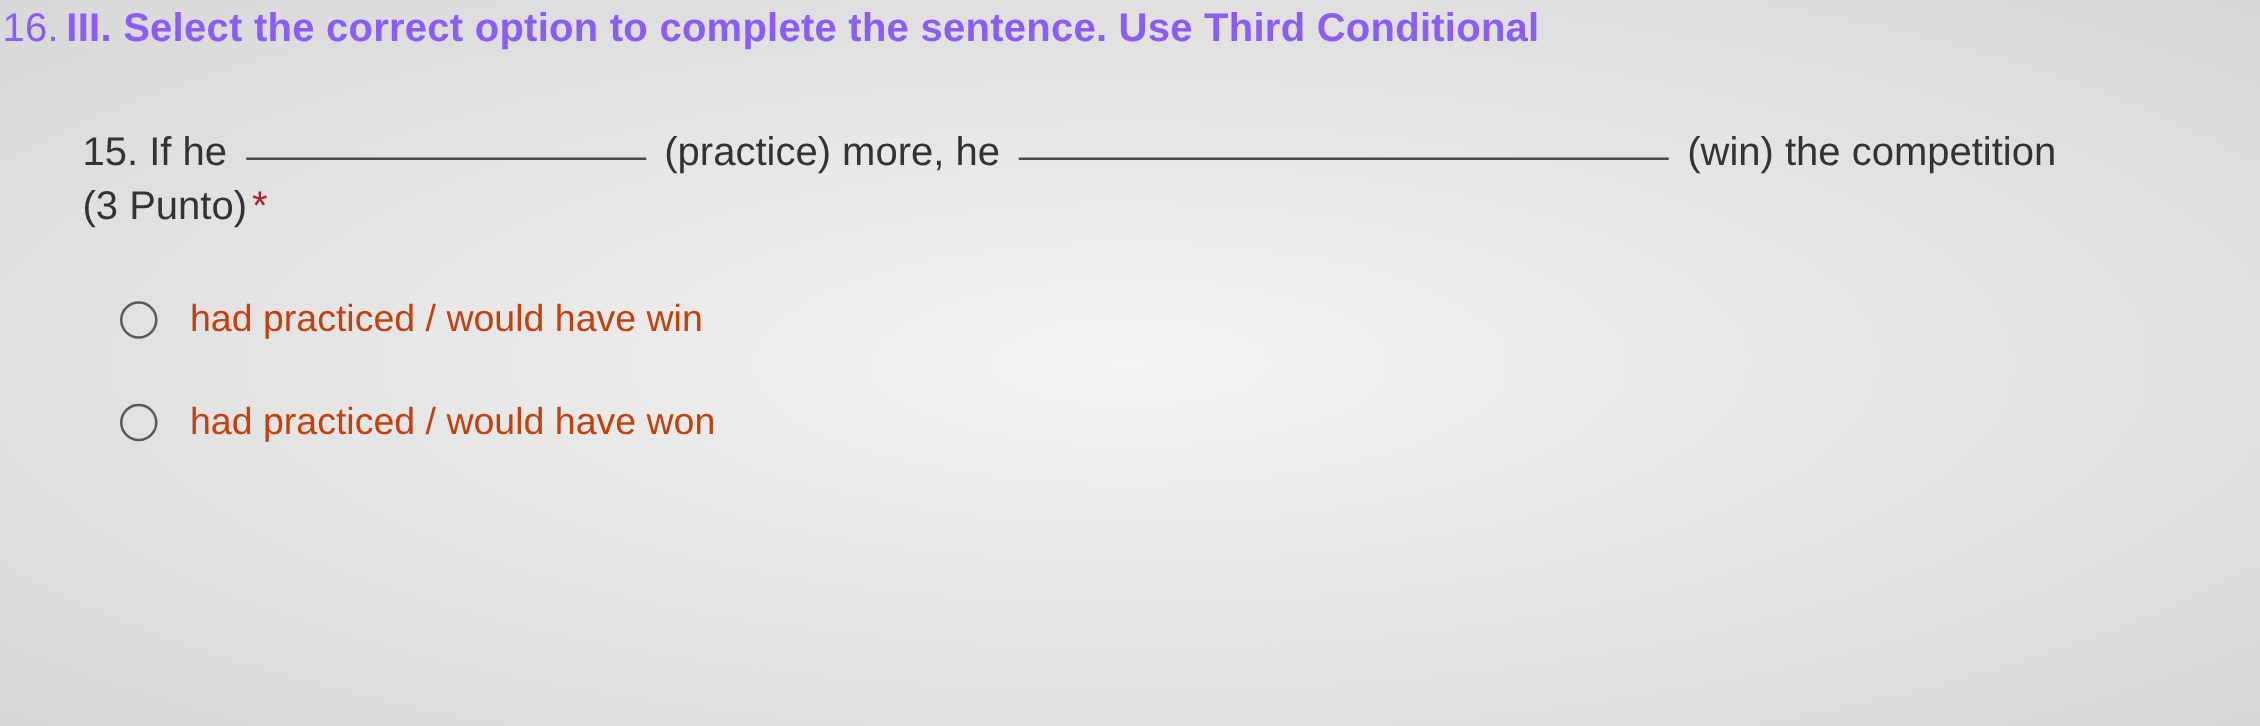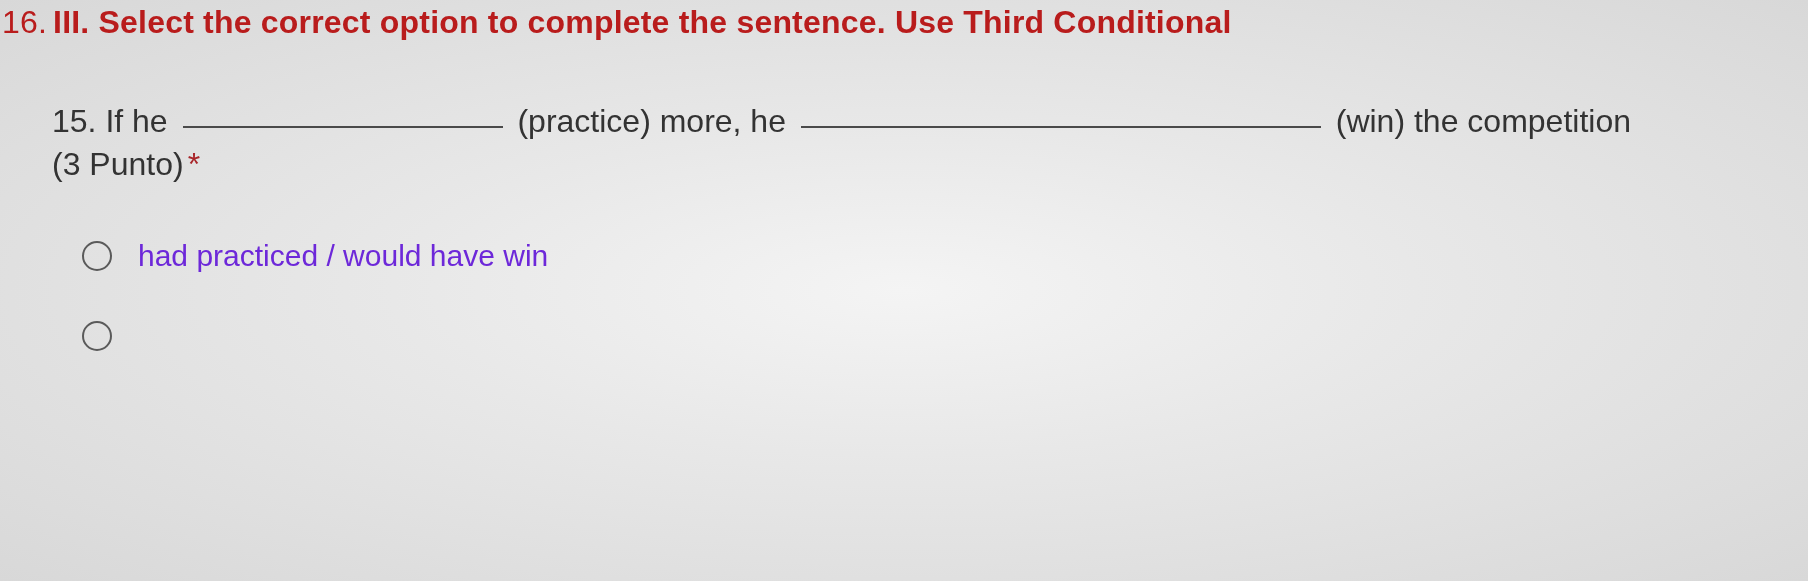--- a/index.html
+++ b/index.html
@@ -14,31 +14,31 @@
     background: radial-gradient(ellipse at center, #f4f4f4 0%, #e8e8e8 40%, #d8d8d8 100%);
     color: #292929;
     overflow: hidden;
   }
   .wrapper {
     padding: 0;
   }
   .section-header {
     font-size: 32px;
     font-weight: 700;
-    color: #b91c1c;
+    color: #8b5cf6;
     padding: 4px 0 0 2px;
     letter-spacing: 0.2px;
   }
   .section-header .num {
     font-weight: 400;
     margin-right: 6px;
   }
   .question-block {
     margin-top: 62px;
-    padding-left: 52px;
+    padding-left: 66px;
   }
   .question-line {
     font-size: 32px;
     color: #333333;
     white-space: nowrap;
   }
   .blank {
     display: inline-block;
     border-bottom: 2px solid #4a4a4a;
     height: 0.1em;
@@ -77,21 +77,21 @@
     width: 30px;
     height: 30px;
     border: 2px solid #5a5a5a;
     border-radius: 50%;
     margin-right: 26px;
     flex-shrink: 0;
     background: transparent;
   }
   .option-label {
     font-size: 30px;
-    color: #6d28d9;
+    color: #c2410c;
   }
 </style>
 </head>
 <body>
 
 <div class="wrapper">
   <div class="section-header">
     <span class="num">16.</span><span>III. Select the correct option to complete the sentence. Use Third Conditional</span>
   </div>
 
@@ -108,16 +108,17 @@
       <span>(3 Punto)</span><span class="required">*</span>
     </div>
 
     <div class="options">
       <div class="option">
         <span class="radio"></span>
         <span class="option-label">had practiced / would have win</span>
       </div>
       <div class="option">
         <span class="radio"></span>
+        <span class="option-label">had practiced / would have won</span>
       </div>
     </div>
   </div>
 </div>
 
 </body></html>

